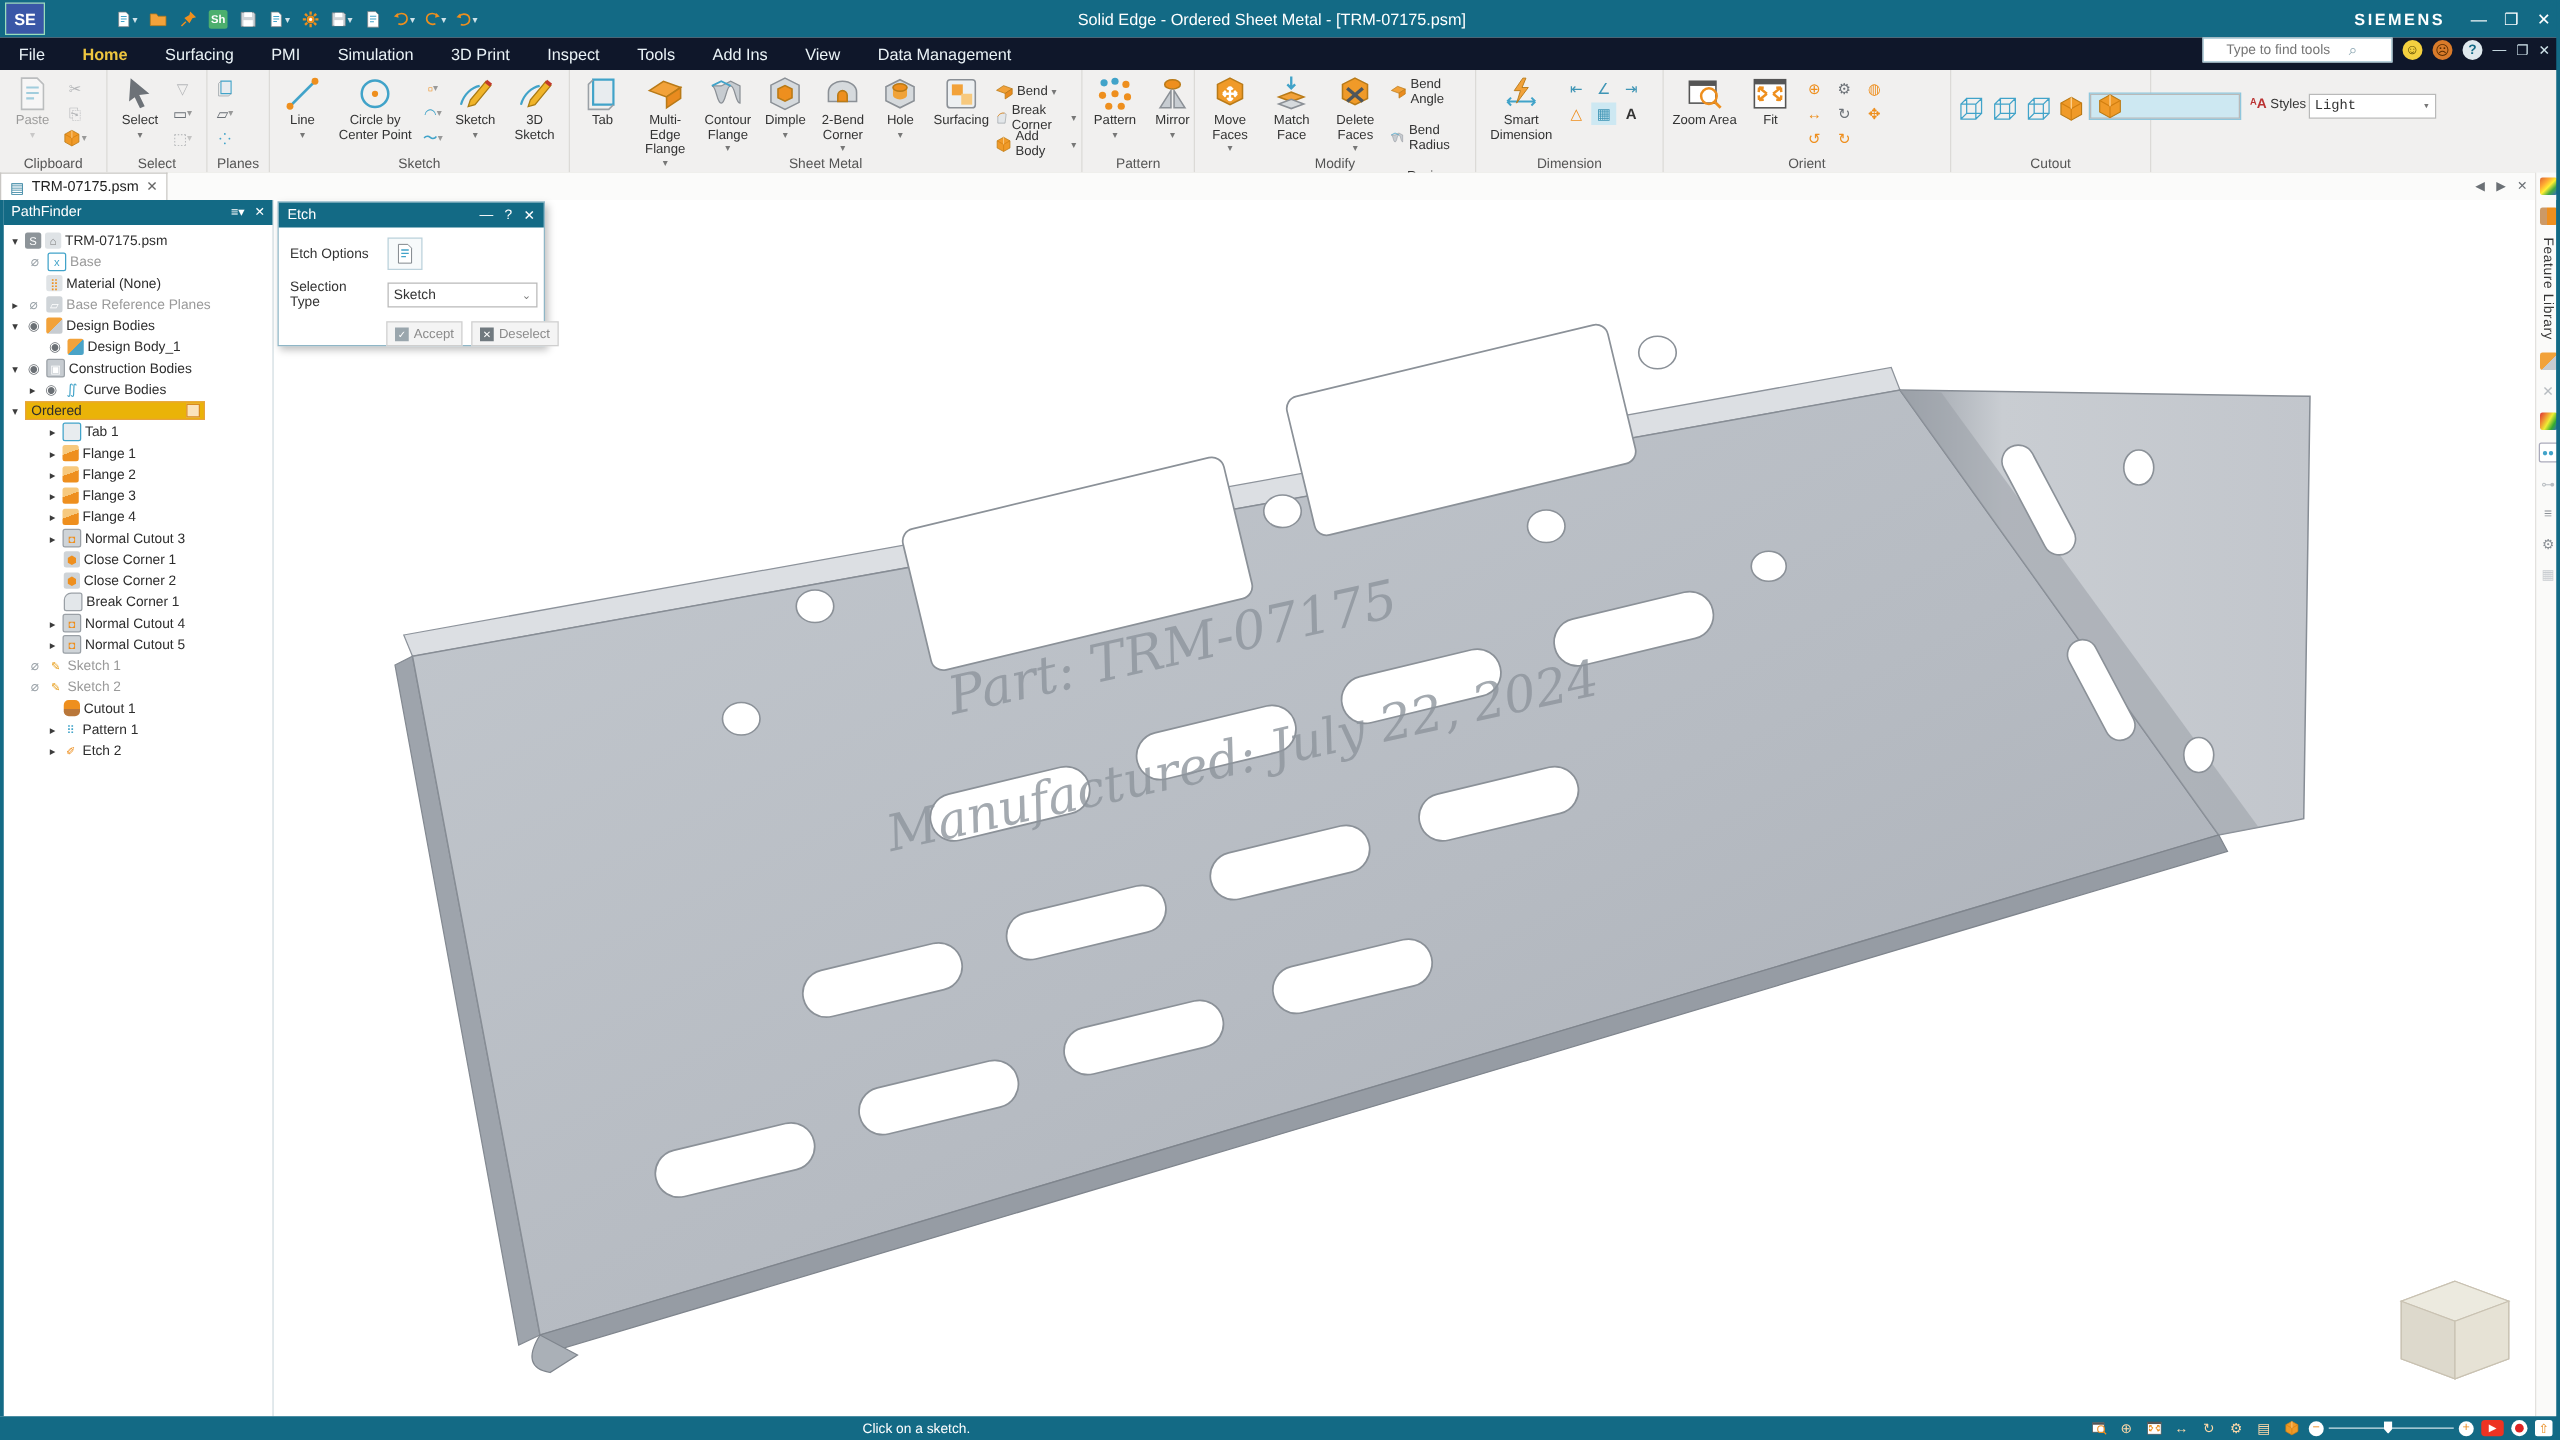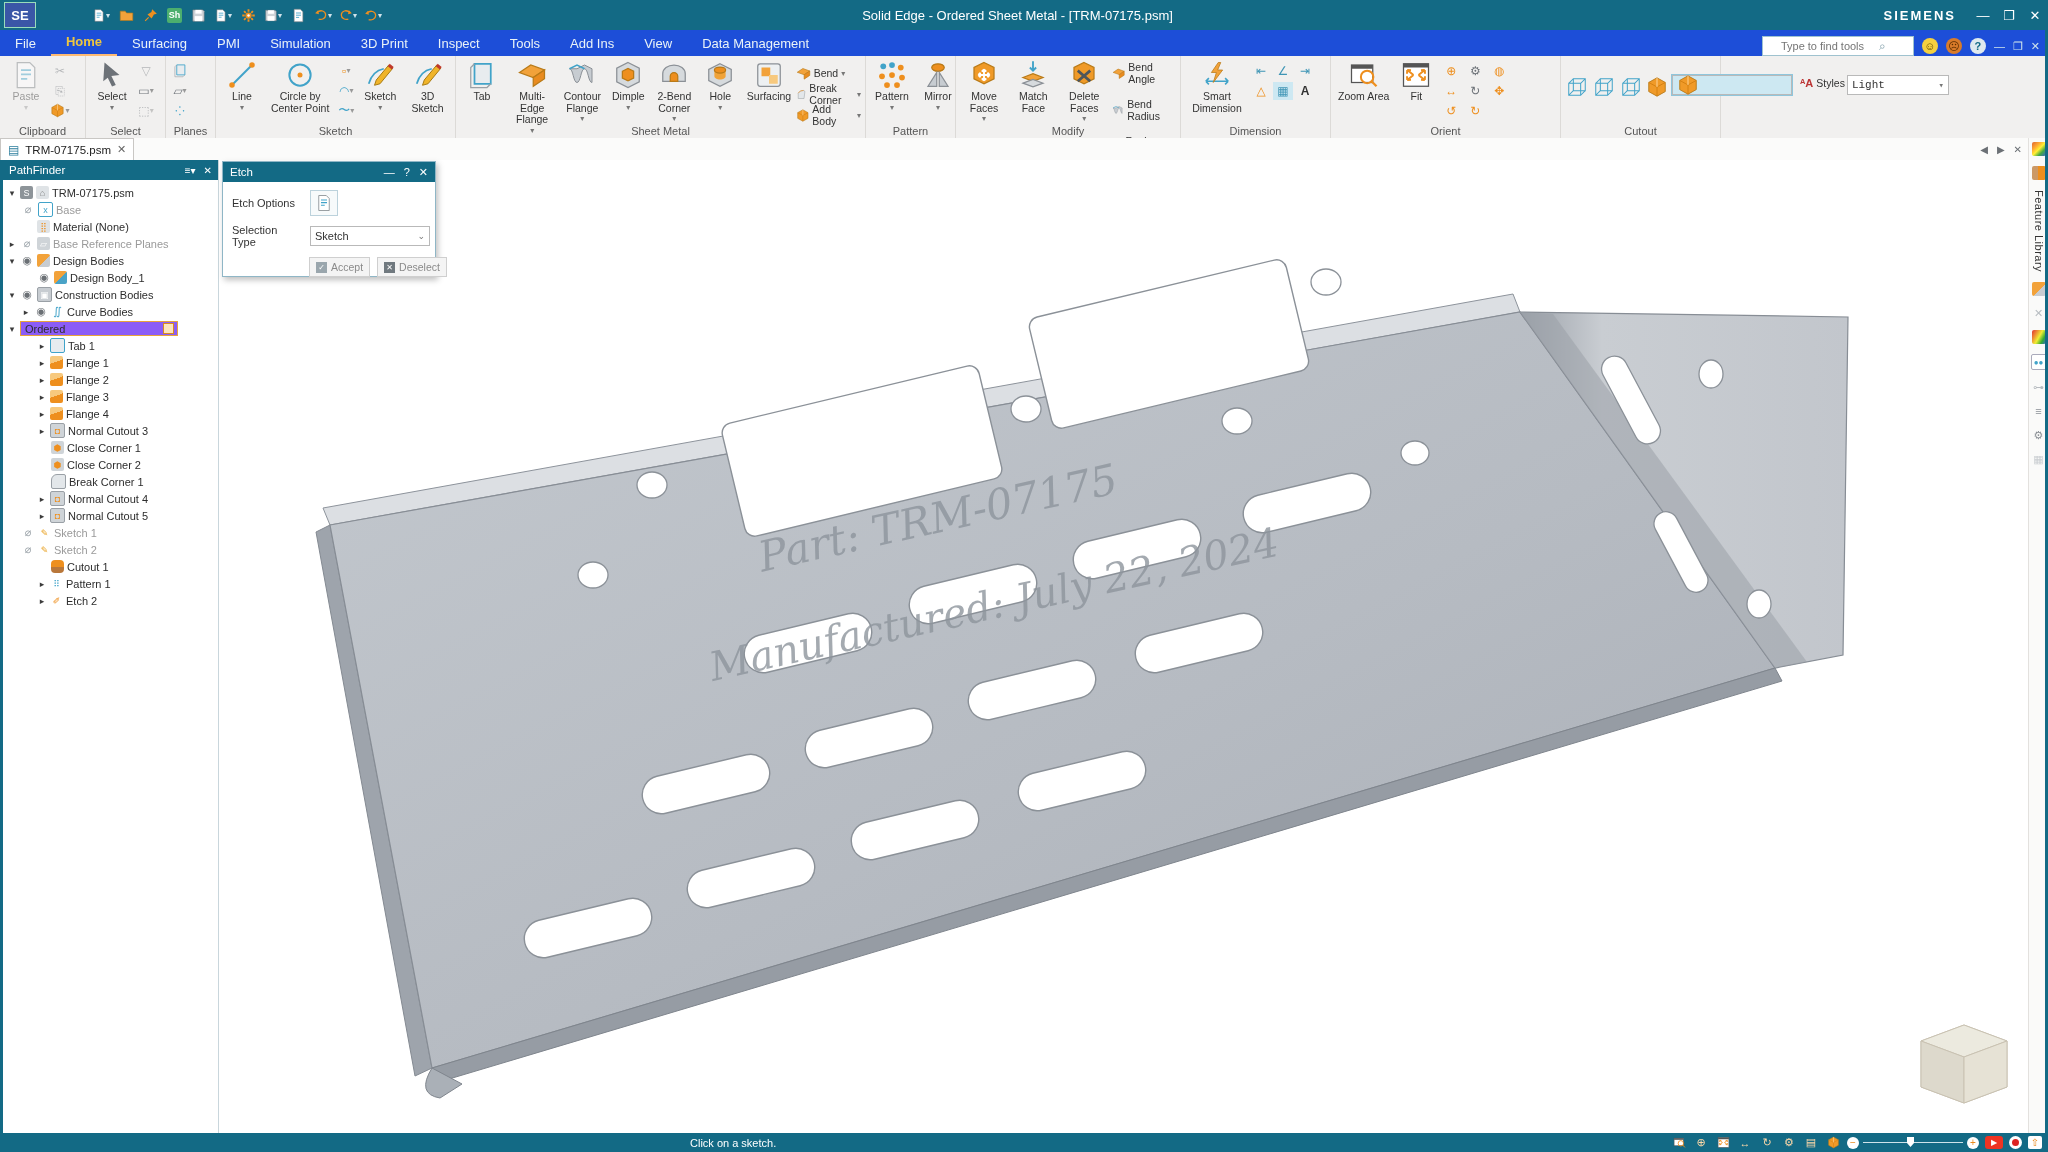--- a/index.html
+++ b/index.html
@@ -10,21 +10,21 @@
   
   .titlebar{left:0;top:0;width:2048px;height:30px;background:#136a85;display:flex;align-items:center;color:#fff;}
   .se-logo{width:30px;height:24px;margin-left:4px;background:#3a57a7;border:1px solid #9db;color:#fff;
            font-weight:bold;font-size:13px;display:flex;align-items:center;justify-content:center;}
   .qat{display:flex;align-items:center;gap:7px;margin-left:56px;}
   .qat .qi{width:18px;height:18px;display:flex;align-items:center;justify-content:center;font-size:14px;}
   .caret{color:#cfe3ea;font-size:8px;}
   .win-title{position:absolute;left:0;right:13px;text-align:center;font-size:13px;color:#fff;pointer-events:none;}
   .brand{margin-left:auto;font-weight:bold;letter-spacing:2px;font-size:13px;margin-right:14px;}
   .wbtn{width:26px;height:30px;display:flex;align-items:center;justify-content:center;font-size:13px;color:#fff;}
-  .menubar{left:0;top:30px;width:2048px;height:26px;background:#1d4ed8;display:flex;align-items:flex-end;color:#eaf3f7;font-size:13px;}
+  .menubar{left:0;top:30px;width:2048px;height:26px;background:#0f172a;display:flex;align-items:flex-start;color:#eaf3f7;font-size:13px;}
   .mtab{padding:0 15px;height:26px;display:flex;align-items:center;}
   .mtab.active{color:#eec63f;border-bottom:2px solid #fdba74;font-weight:bold;}
   .menu-right{margin-left:auto;display:flex;align-items:center;gap:8px;margin-right:8px;}
   .searchbox{width:118px;height:18px;background:#fff;border:1px solid #9fc2cf;display:flex;align-items:center;padding:0 16px;}
   .searchbox input{border:0;outline:0;width:96px;font-size:11px;color:#666;font-family:"Liberation Sans",sans-serif;background:transparent;}
   .mag{color:#8aa5b0;font-size:12px;}
   .mini{width:16px;height:16px;border-radius:50%;display:flex;align-items:center;justify-content:center;font-size:11px;color:#5c4a00;}
   .mini.smile{background:#f4d03f;}
   .mini.frown{background:#d97b2a;color:#5a2d00;}
   .mini.help{background:#dfe9ee;color:#136a85;font-weight:bold;}
@@ -63,21 +63,21 @@
   .pf-head{height:20px;background:#136a85;color:#fff;font-size:11.5px;display:flex;align-items:center;padding:0 6px;gap:6px;}
   .pf-head .sp{margin-left:auto;display:flex;gap:8px;font-size:10px;}
   .tree{font-size:11px;color:#2d2d2d;padding-top:4px;}
   .trow{height:17px;display:flex;align-items:center;gap:3px;padding-left:4px;white-space:nowrap;}
   .exp{width:10px;font-size:9px;color:#3c3c3c;text-align:center;flex:none;}
   .eye{width:14px;font-size:11px;color:#6b7075;text-align:center;flex:none;}
   .eye.off{color:#9aa2a8;}
   .chip{width:13px;height:13px;border-radius:2px;flex:none;display:flex;align-items:center;justify-content:center;font-size:9px;color:#fff;}
   .muted{color:#9a9a9a;}
   .ind1{padding-left:18px;} .ind2{padding-left:34px;}
-  .selrow{background:#8b5cf6;border:1px solid #e8a33b;height:15px;box-sizing:border-box;width:158px;}
+  .selrow{background:#eab308;border:1px solid #e8a33b;height:15px;box-sizing:border-box;width:144px;}
   .editmark{margin-left:auto;width:9px;height:9px;border:1px solid #d98a1f;background:#fbe3bd;margin-right:3px;}
   
   .dialog{left:222px;top:161px;width:212px;height:114px;background:#fff;border:1px solid #8fb6c6;box-shadow:2px 3px 6px rgba(0,0,0,.25);}
   .dlg-head{height:20px;background:#136a85;color:#fff;font-size:11.5px;display:flex;align-items:center;padding:0 7px;}
   .dlg-head .hbtns{margin-left:auto;display:flex;gap:9px;font-size:11px;}
   .dlg-row{display:flex;align-items:center;font-size:11px;color:#333;margin:8px 0 0 9px;gap:8px;}
   .optbtn{width:26px;height:24px;border:1px solid #bcd2dc;background:#f7fafb;display:flex;align-items:center;justify-content:center;}
   .optbtn svg{width:18px;height:18px;}
   .sel{width:110px;height:18px;border:1px solid #b9b9b9;background:#fff;display:flex;align-items:center;justify-content:space-between;padding:0 4px;font-size:11px;color:#333;}
   .dlg-btns{display:flex;gap:7px;margin:9px 0 0 86px;}

